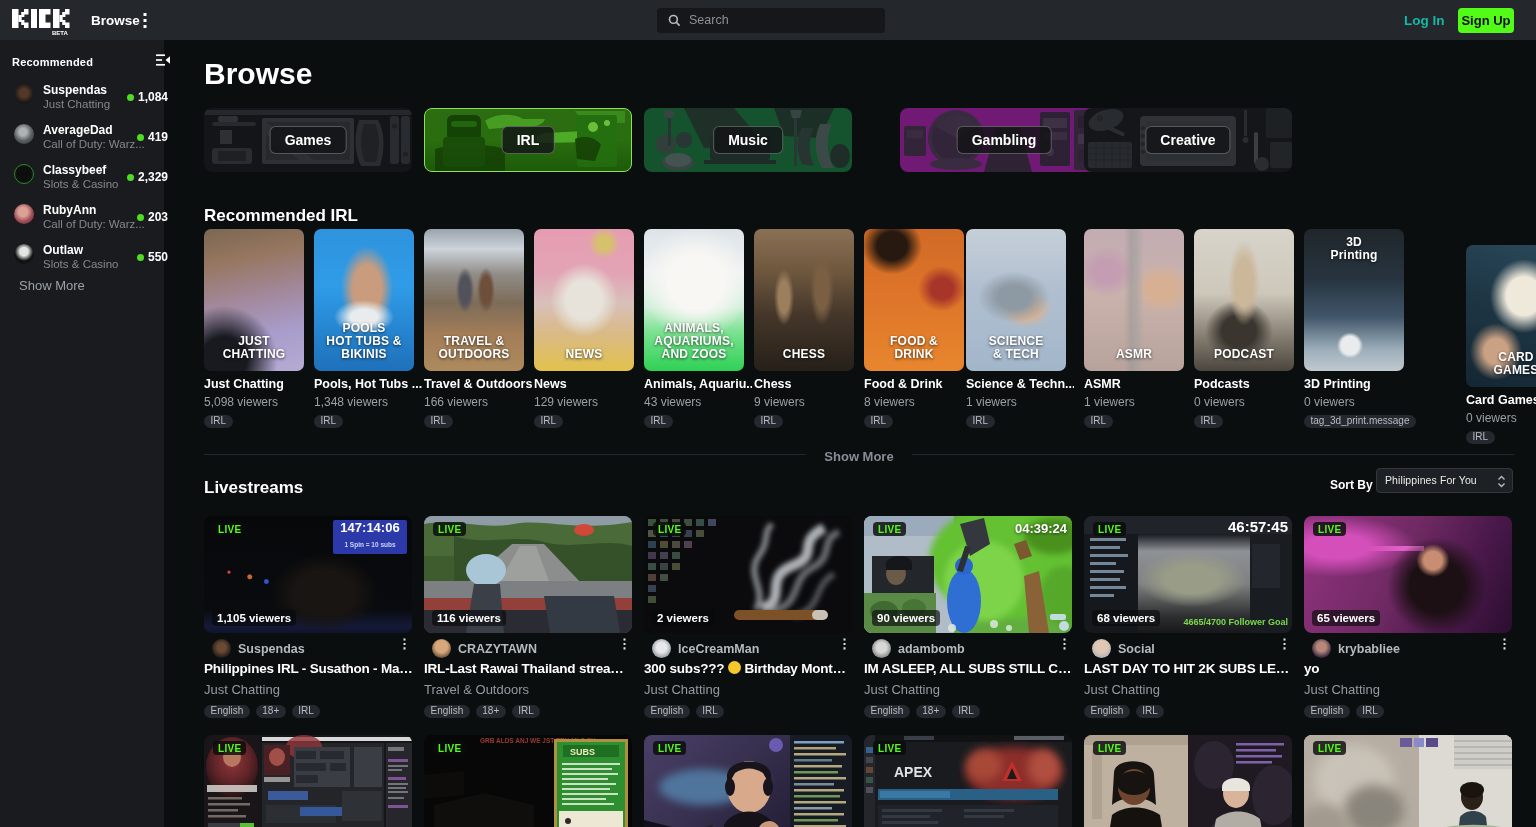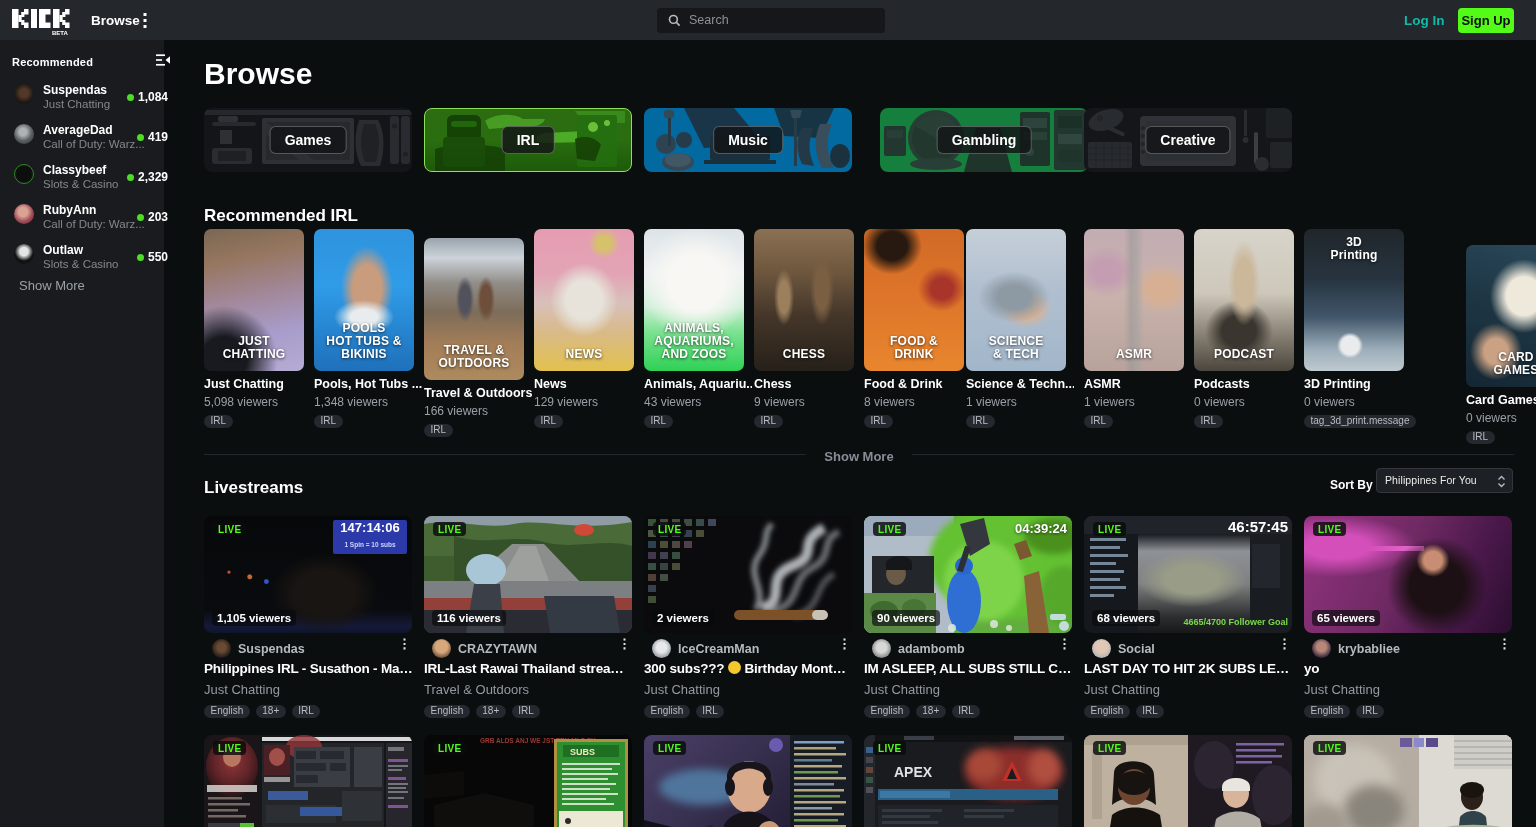--- a/index.html
+++ b/index.html
@@ -200,41 +200,41 @@
       <rect x="22" y="6" width="34" height="26" rx="6" fill="#123a05"></rect>
       <rect x="18" y="28" width="42" height="30" rx="4" fill="#174708"></rect>
       <rect x="26" y="12" width="26" height="6" rx="3" fill="#22640d"></rect>
       <rect x="152" y="6" width="40" height="52" rx="3" fill="#247010"></rect>
       <circle cx="168" cy="18" r="5" fill="#7ad144"></circle>
       <circle cx="182" cy="14" r="3" fill="#7ad144"></circle>
       <path d="M150 30 C160 26 170 28 176 36 L170 52 L152 50 Z" fill="#153f06"></path>
     </svg>
     <div class="lbl">IRL</div>
   </div>
-  <div class="cat" id="cat-music" style="left:460px; background:#0369a1;">
+  <div class="cat" id="cat-music" style="left:460px; background:#14532d;">
     <svg width="208" height="64" viewBox="0 0 208 64">
       <path d="M40 0 L90 0 L120 36 L60 40 Z" fill="#222428" opacity="0.9"></path>
       <path d="M130 0 L190 0 L176 30 L140 28 Z" fill="#202226" opacity="0.9"></path>
       <circle cx="22" cy="36" r="10" fill="#383b40"></circle>
       <circle cx="40" cy="32" r="8" fill="#2e3136"></circle>
       <ellipse cx="34" cy="54" rx="16" ry="9" fill="#3f4246"></ellipse>
       <ellipse cx="34" cy="52" rx="13" ry="7" fill="#505357"></ellipse>
       <rect x="24" y="4" width="3" height="34" fill="#2c2f34"></rect>
       <rect x="20" y="2" width="10" height="8" rx="3" fill="#3f4246"></rect>
       <rect x="66" y="28" width="60" height="24" rx="2" fill="#222428"></rect>
       <rect x="60" y="52" width="72" height="4" fill="#222428"></rect>
       <rect x="150" y="6" width="3" height="52" fill="#2f3236"></rect>
       <path d="M146 2 L158 2 L156 10 L148 10 Z" fill="#3f4246"></path>
       <path d="M158 20 C152 30 152 44 158 56 L170 58 C164 44 164 32 170 20 Z" fill="#2c2f34"></path>
       <path d="M176 16 C170 28 170 46 178 60 L190 60 C182 46 182 28 188 16 Z" fill="#46494d"></path>
       <ellipse cx="196" cy="48" rx="10" ry="12" fill="#232529"></ellipse>
     </svg>
     <div class="lbl">Music</div>
   </div>
-  <div class="cat" id="cat-gambling" style="left:696px; background:#15803d;text-decoration:underline;">
+  <div class="cat" id="cat-gambling" style="left:716px; background:#701a75;text-decoration:underline;">
     <svg width="208" height="64" viewBox="0 0 208 64">
       <circle cx="56" cy="30" r="28" fill="#2c2f34"></circle>
       <circle cx="56" cy="30" r="24" fill="#27292d"></circle>
       <path d="M56 30 L56 6 A24 24 0 0 1 77 18 Z" fill="#2f3236"></path>
       <path d="M56 30 L77 42 A24 24 0 0 1 56 54 Z" fill="#26292d"></path>
       <path d="M56 30 L35 18 A24 24 0 0 1 56 6 Z" fill="#2e3135"></path>
       <ellipse cx="56" cy="56" rx="26" ry="6" fill="#2e3136"></ellipse>
       <rect x="4" y="18" width="22" height="30" rx="2" fill="#26282c"></rect>
       <rect x="7" y="22" width="16" height="8" fill="#2e3136"></rect>
       <path d="M96 20 L120 20 L132 64 L84 64 Z" fill="#232528"></path>
@@ -293,21 +293,21 @@
         <div class="vw">5,098 viewers</div>
         <div class="tg"><span class="pill">IRL</span></div>
     </div>
     <div class="tile" style="left:130px; top:189px;">
       <div class="img" style="background:radial-gradient(ellipse 30% 12% at 50% 62%, #e8ecee 0 45%, rgba(240,240,240,0) 100%),radial-gradient(ellipse 26% 30% at 53% 42%, #c99c7d 0 55%, rgba(200,160,120,0) 100%),linear-gradient(180deg,#2f93dd 0%,#2f9ce8 40%,#1f70ba 100%);"></div>
       <div class="cap">POOLS<br>HOT TUBS &amp;<br>BIKINIS</div>
       <div class="nm">Pools, Hot Tubs ...</div>
         <div class="vw">1,348 viewers</div>
         <div class="tg"><span class="pill">IRL</span></div>
     </div>
-    <div class="tile" style="left:240px; top:198px;padding-left:31px;">
+    <div class="tile" style="left:240px; top:189px;padding-left:31px;">
       <div class="img" style="background:radial-gradient(ellipse 9% 16% at 41% 43%, #51525c 0 60%, rgba(80,80,90,0) 100%),radial-gradient(ellipse 9% 16% at 62% 43%, #6e4f3b 0 60%, rgba(110,80,60,0) 100%),linear-gradient(180deg,#9aa3ad 0%,#ccd3da 14%,#908c87 32%,#7d6c59 52%,#a27d58 74%,#ae8a5e 100%);"></div>
       <div class="cap">TRAVEL &amp;<br>OUTDOORS</div>
       <div class="nm">Travel &amp; Outdoors</div>
         <div class="vw">166 viewers</div>
         <div class="tg"><span class="pill">IRL</span></div>
     </div>
     <div class="tile" style="left:350px; top:189px;">
       <div class="img" style="background:radial-gradient(ellipse 34% 26% at 50% 50%, #e7e3da 0 52%, rgba(230,225,215,0) 100%),radial-gradient(ellipse 16% 11% at 70% 10%, #d5c26a 0 40%, rgba(217,194,83,0) 100%),linear-gradient(180deg,#e69cb2 0%,#e2a5b5 32%,#d8c0ba 52%,#d9ba85 74%,#e2c14c 100%);"></div>
       <div class="cap">NEWS</div>
       <div class="nm">News</div>

